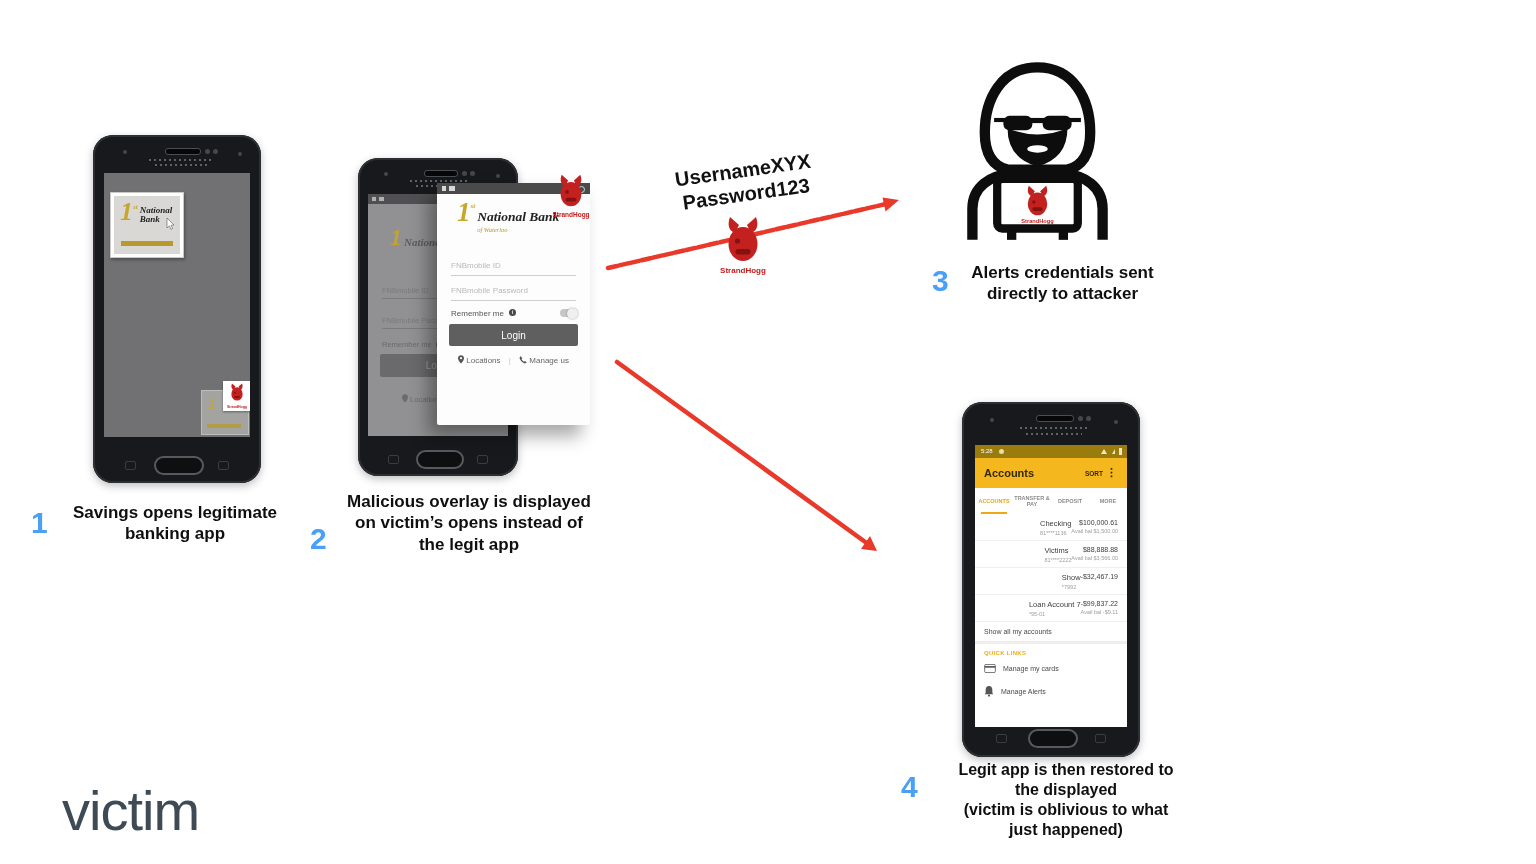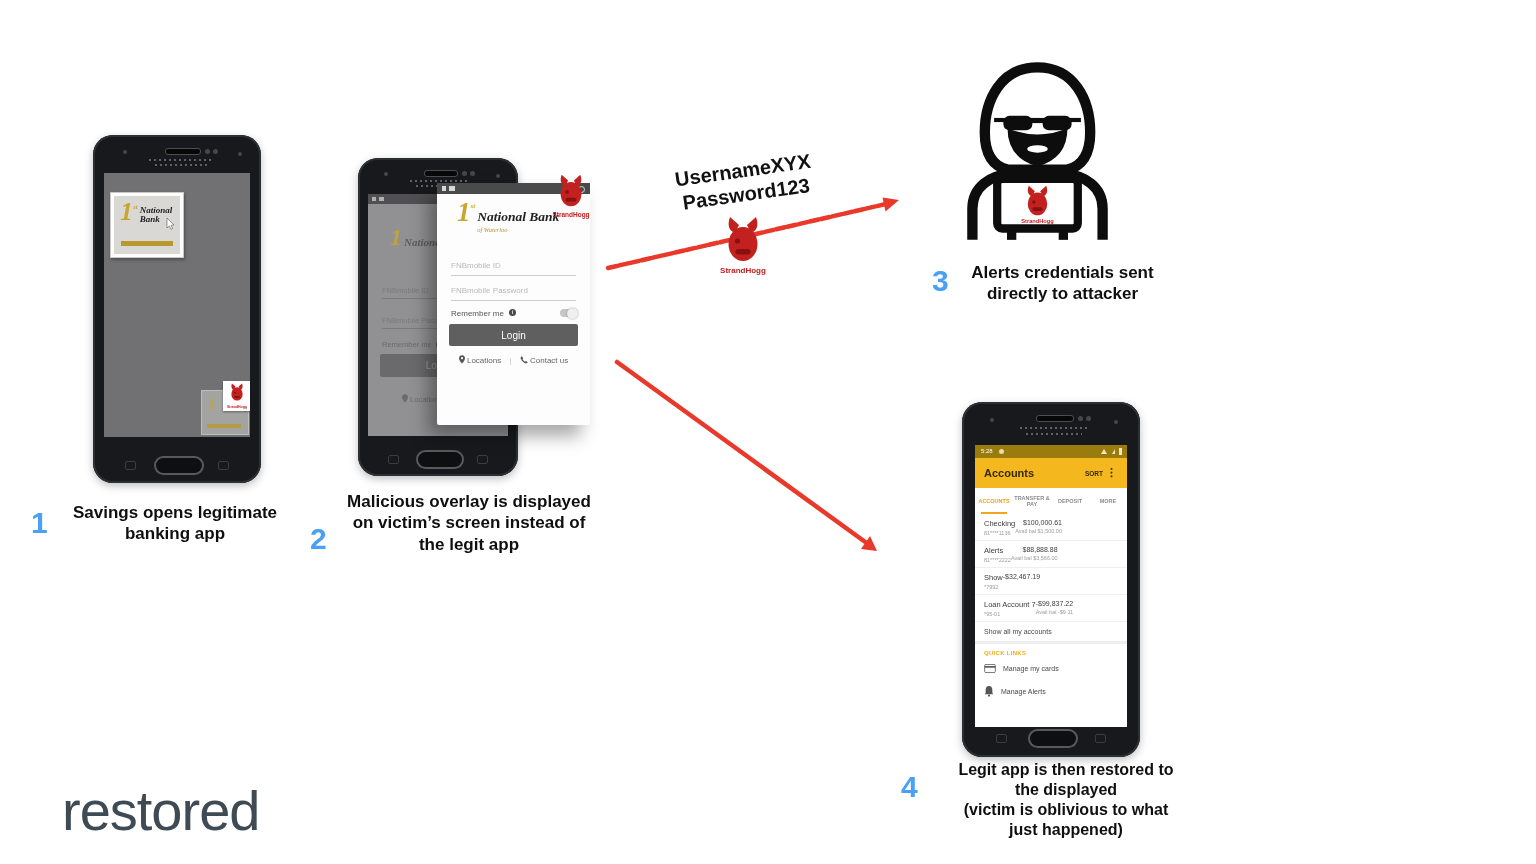--- a/index.html
+++ b/index.html
@@ -63,21 +63,21 @@
 
   
   .r-statusbar{position:absolute;left:0;top:0;right:0;height:13px;background:#9a7c0e;color:#fff;font-size:6px}
   .r-header{position:absolute;left:0;top:13px;right:0;height:30px;background:#f4b71d;color:#352903}
   .r-tabs{position:absolute;left:0;top:43px;right:0;height:26px;background:#fff;display:flex;border-bottom:1px solid #eee}
   .r-tab{flex:1;display:flex;align-items:center;justify-content:center;font-size:5.5px;font-weight:bold;
          color:#8d8d8d;text-align:center;white-space:pre-line;position:relative}
   .r-tab.active{color:#eaa414}
   .r-tab.active::after{content:"";position:absolute;left:6px;right:6px;bottom:0;height:2px;background:#f2a71b}
   .r-list{position:absolute;left:0;top:69px;right:0;bottom:0;background:#fff}
-  .acct-row{display:flex;justify-content:flex-start;padding:5px 22px 4px 9px;border-bottom:1px solid #f0f0f0}
+  .acct-row{display:flex;justify-content:flex-end;padding:5px 9px 4px 9px;border-bottom:1px solid #f0f0f0}
   .acct-name{font-size:7.5px;color:#3c3c3c}
   .acct-num{font-size:5.5px;color:#9d9d9d;margin-top:2px}
   .acct-bal{font-size:7px;color:#3c3c3c;text-align:right}
   .acct-avail{font-size:5.5px;color:#9d9d9d;text-align:right;margin-top:2px}
   .show-all{padding:6px 9px;font-size:7px;color:#4a4a4a;border-bottom:3px solid #eeeeee}
   .ql-title{padding:6px 9px 2px 9px;font-size:6px;font-weight:bold;color:#f0ad1f;letter-spacing:.3px}
   .ql-row{display:flex;align-items:center;gap:7px;padding:6px 9px;font-size:7px;color:#4a4a4a}
 
   .arrow-layer{position:absolute;left:0;top:0;z-index:25;pointer-events:none}
   .devil-wrap{position:absolute;z-index:35;text-align:center}
@@ -201,38 +201,38 @@
   <div class="abs" style="left:0;right:0;top:172px;text-align:center;font-size:8px;color:#666">
     <svg width="6" height="9" viewBox="0 0 10 14" style="vertical-align:-1px">
         <path d="M5,0 C2.2,0 0,2.2 0,5 C0,8.5 5,14 5,14 S10,8.5 10,5 C10,2.2 7.8,0 5,0 Z" fill="#555"></path>
         <circle cx="5" cy="4.8" r="1.8" fill="#fff"></circle>
       </svg>
     <span>Locations</span>
     <span style="color:#c9c9c9;margin:0 6px">|</span>
     <svg width="8" height="8" viewBox="0 0 12 12" style="vertical-align:-1px">
         <path d="M2.5,0.5 C1,1.5 0.5,3 1.5,5 C3,8 5,10 8,11 C9.5,11.5 11,10.5 11.5,9.5 L9,7.5 L7.5,8.5 C6,7.8 4.5,6.3 3.8,5 L5,3.5 Z" fill="#555"></path>
       </svg>
-    <span>Contact us</span>
+    <span>Manage us</span>
   </div>
 </div>
 
 <div class="devil-wrap" style="left:550px;top:174px;width:42px">
   <svg width="30" height="33" viewBox="0 0 40 46">
     <path d="M7,1 C4,9 6,15 12,17 L16,9 Z" fill="#c32020"></path>
     <path d="M33,1 C36,9 34,15 28,17 L24,9 Z" fill="#c32020"></path>
     <ellipse cx="20" cy="28" rx="14.5" ry="17" fill="#c32020"></ellipse>
     <circle cx="14.5" cy="25" r="2.6" fill="#871111"></circle>
     <rect x="12.5" y="33" width="15" height="5.5" rx="2.7" fill="#871111"></rect>
   </svg>
   <div class="sh-label" style="font-size:6.5px">StrandHogg</div>
 </div>
 
 <div class="step-number" style="left:310px;top:524px">2</div>
 <div class="step-caption" style="left:330px;top:491px;width:278px">Malicious overlay is displayed
-on victim’s screen instead of
+on victim’s opens instead of
 the legit app</div>
 
 <svg class="arrow-layer" width="1536" height="864" viewBox="0 0 1536 864">
   <line x1="608" y1="268" x2="886" y2="204" stroke="#e8392b" stroke-width="4.5" stroke-linecap="round" stroke-dasharray="9 2.5"></line>
   <polygon points="899,200 885.5,211.5 882.5,197.5" fill="#e8392b"></polygon>
   <line x1="617" y1="362" x2="868" y2="544" stroke="#e8392b" stroke-width="4.5" stroke-linecap="round"></line>
   <polygon points="877,551 861,549 870,536" fill="#e8392b"></polygon>
 </svg>
 
 <div class="credentials" style="left:662px;top:158px;width:165px">UsernameXYX
@@ -318,21 +318,21 @@
             <div class="acct-name">Checking</div>
              <div class="acct-num">81****1136</div>
           </div>
         <div>
             <div class="acct-bal">$100,000.61</div>
              <div class="acct-avail">Avail bal $1,500.00</div>
           </div>
       </div>
       <div class="acct-row">
         <div>
-            <div class="acct-name">Alerts</div>
+            <div class="acct-name">Victims</div>
              <div class="acct-num">81****2222</div>
           </div>
         <div>
             <div class="acct-bal">$88,888.88</div>
              <div class="acct-avail">Avail bal $3,566.00</div>
           </div>
       </div>
       <div class="acct-row">
         <div>
             <div class="acct-name">Show</div>
@@ -375,13 +375,13 @@
   <div class="home-btn" style="left:66px;bottom:9px;width:46px;height:15px"></div>
   <div class="softkey" style="right:34px;bottom:14px"></div>
 </div>
 
 <div class="step-number" style="left:901px;top:772px">4</div>
 <div class="step-caption" style="left:928px;top:760px;width:276px;font-size:16px">Legit app is then restored to
 the displayed
 (victim is oblivious to what
 just happened)</div>
 
-<div class="brand-logo" style="left:62px;top:778px">restored</div>
+<div class="brand-logo" style="left:62px;top:778px">victim</div>
 
 </body></html>

